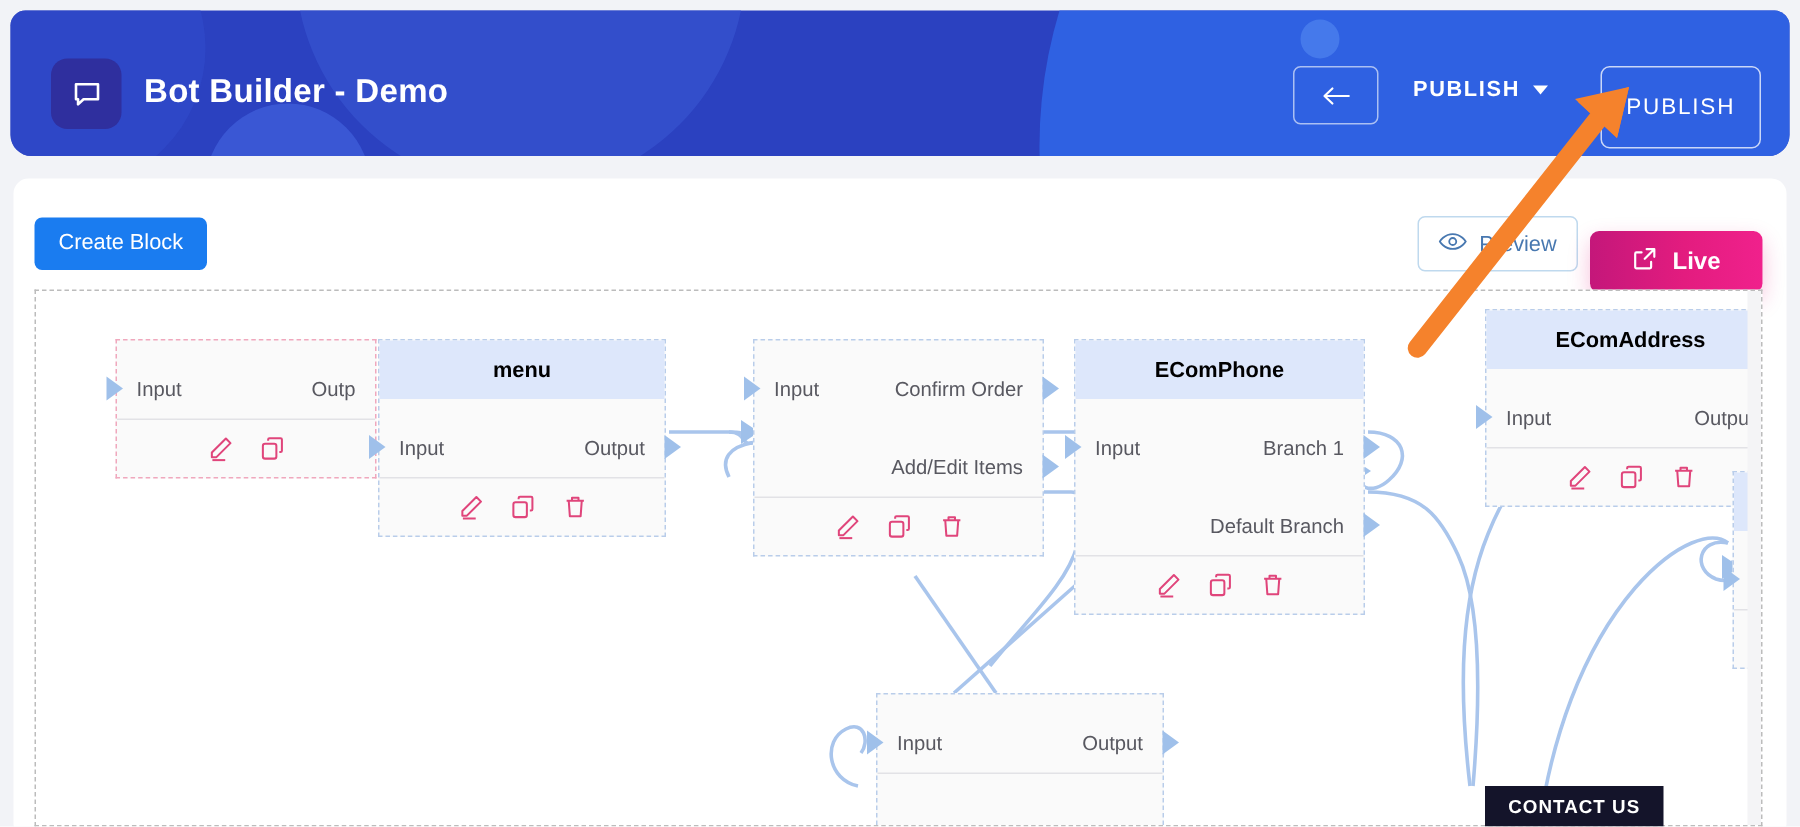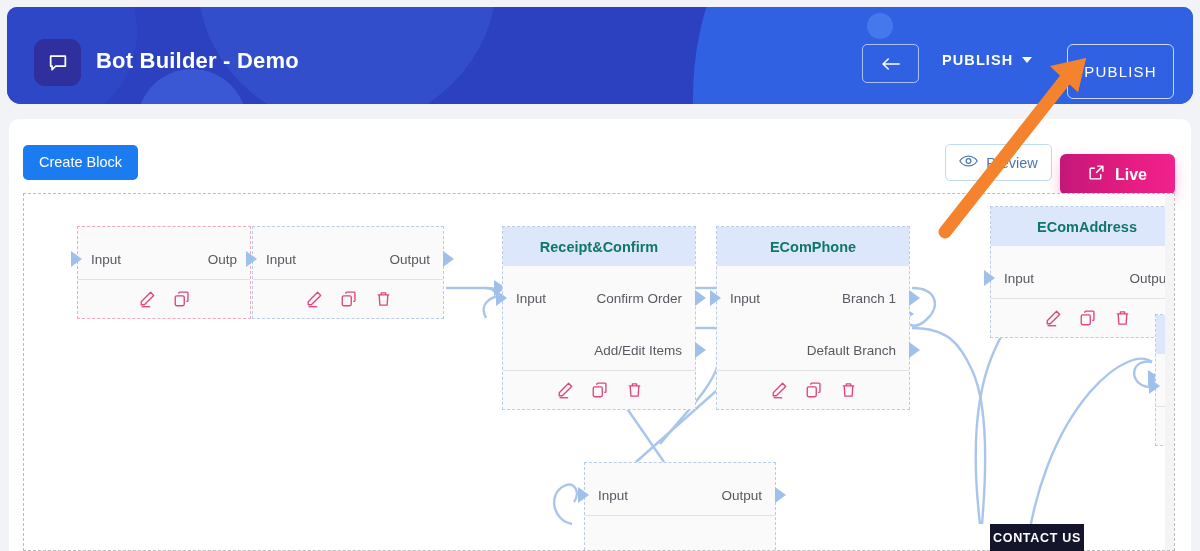--- a/index.html
+++ b/index.html
@@ -120,21 +120,21 @@
 
   
   .block {
     position:absolute;
     background:#fafafa;
     border:1px dashed #b9cdea;
   }
   .block.pink { border-color:#f0a8bd; }
   .blk-head {
     height:39px; display:flex; align-items:center; justify-content:center;
-    font-size:14.5px; font-weight:bold; color:#0f766e;
+    font-size:14.5px; font-weight:bold; color:#000000;
     background:#dde7fb;
   }
   .block.pink .blk-head { background:#fabecb; color:#3a2150; }
   .blk-rows { padding:0; }
   .blk-row {
     position:relative; height:40px;
     display:flex; align-items:center; justify-content:space-between;
     padding:0 13px;
     font-size:13.5px; color:#4a4a55;margin-top:12px;
   }
@@ -149,21 +149,21 @@
   
   .port {
     position:absolute; width:0; height:0;
     border-top:8px solid transparent; border-bottom:8px solid transparent;
     border-left:11px solid #9fc0ea;
   }
   .port.in  { left:-7px;  }
   .port.out { right:-11px; }
 
   .contact-us {
-    position:absolute; left:990px; top:524px; width:94px; height:27px;
+    position:absolute; left:990px; top:524px; width:119px; height:27px;
     background:#14142a; color:#fff;
     font-size:12.5px; font-weight:bold; letter-spacing:.7px;
     display:flex; align-items:center; justify-content:center;
     cursor:pointer;
   }
 
   .annot-arrow { position:absolute; left:900px; top:40px; width:240px; height:220px; pointer-events:none; }
 </style>
 </head>
 <body>
@@ -288,20 +288,21 @@
         <span class="tool">
           <svg width="18" height="18" viewBox="0 0 20 20" fill="none" stroke="#e0457b" stroke-width="1.5">
             <rect x="2.5" y="6.5" width="10" height="11" rx="1.6"></rect>
               <path d="M6.4 4.2V3.4A1 1 0 0 1 7.4 2.4h8.2a1 1 0 0 1 1 1v8.2a1 1 0 0 1-1 1h-.9"></path>
           </svg>
         </span>
       </div>
     </div>
 
     <div class="block" style="left:228px; top:32px; width:192px;">
+      <div class="blk-head">menu</div>
       <div class="blk-rows">
         <div class="blk-row">
           <span class="port in"></span>
           <span class="port out"></span>
           <span class="lbl-left">Input</span>
           <span class="lbl-right">Output</span>
         </div>
       </div>
       <div class="blk-tools">
         <span class="tool">
@@ -318,21 +319,20 @@
         </span>
         <span class="tool">
           <svg width="17" height="18" viewBox="0 0 18 20" fill="none" stroke="#e0457b" stroke-width="1.5">
             <path d="M2.6 5.4h12.8M6.6 5.2V3.2h4.8v2M4.2 5.6l.8 11.2h8l.8-11.2" stroke-linejoin="round"></path>
           </svg>
         </span>
       </div>
     </div>
 
     <div class="block" style="left:478px; top:32px; width:194px;">
-      <div class="blk-head">Receipt&amp;Confirm</div>
       <div class="blk-rows">
         <div class="blk-row">
           <span class="port in"></span>
           <span class="port out"></span>
           <span class="lbl-left">Input</span>
           <span class="lbl-right">Confirm Order</span>
         </div>
         <div class="blk-row">
           <span class="port out"></span>
           <span class="lbl-left"></span>

